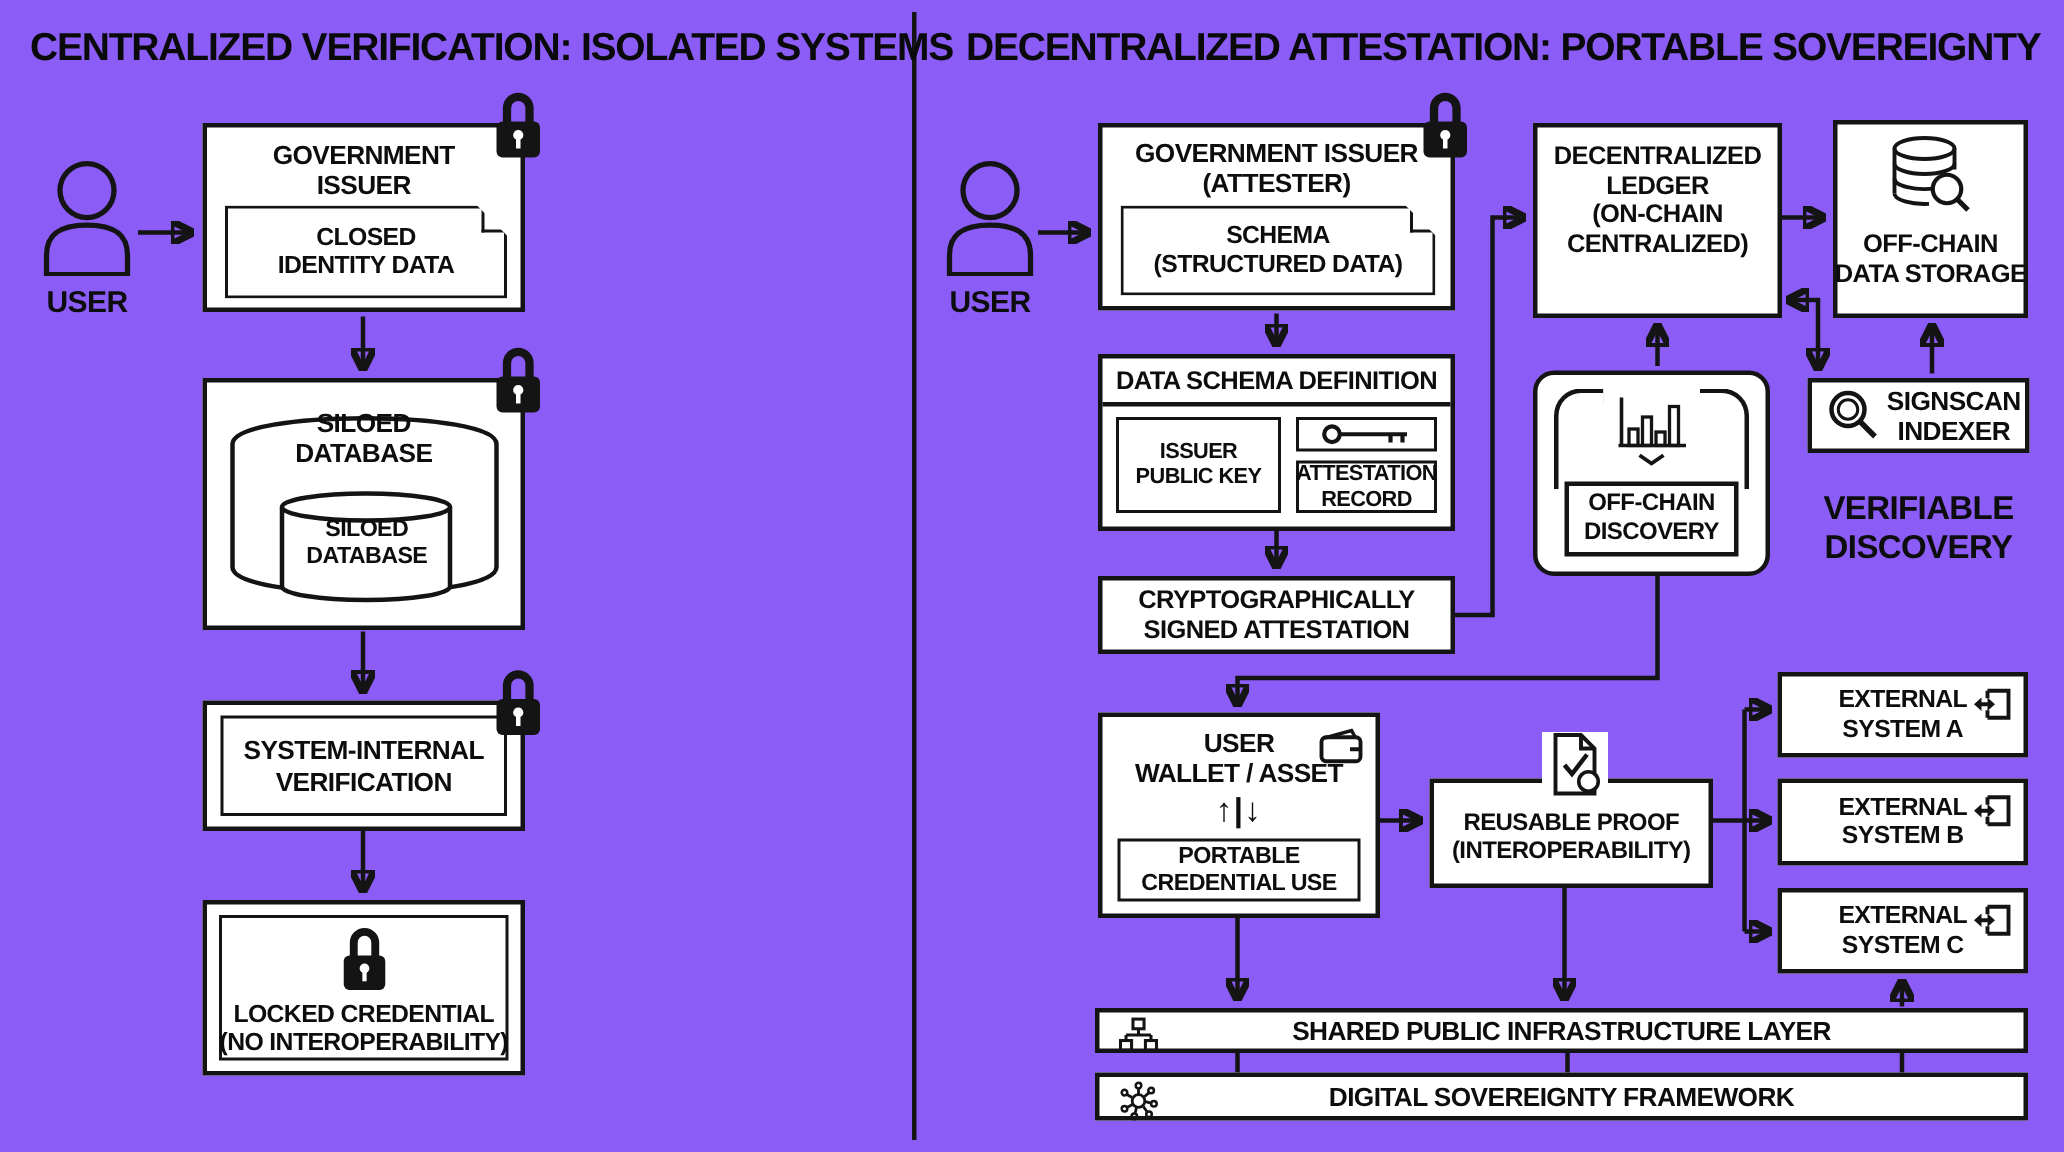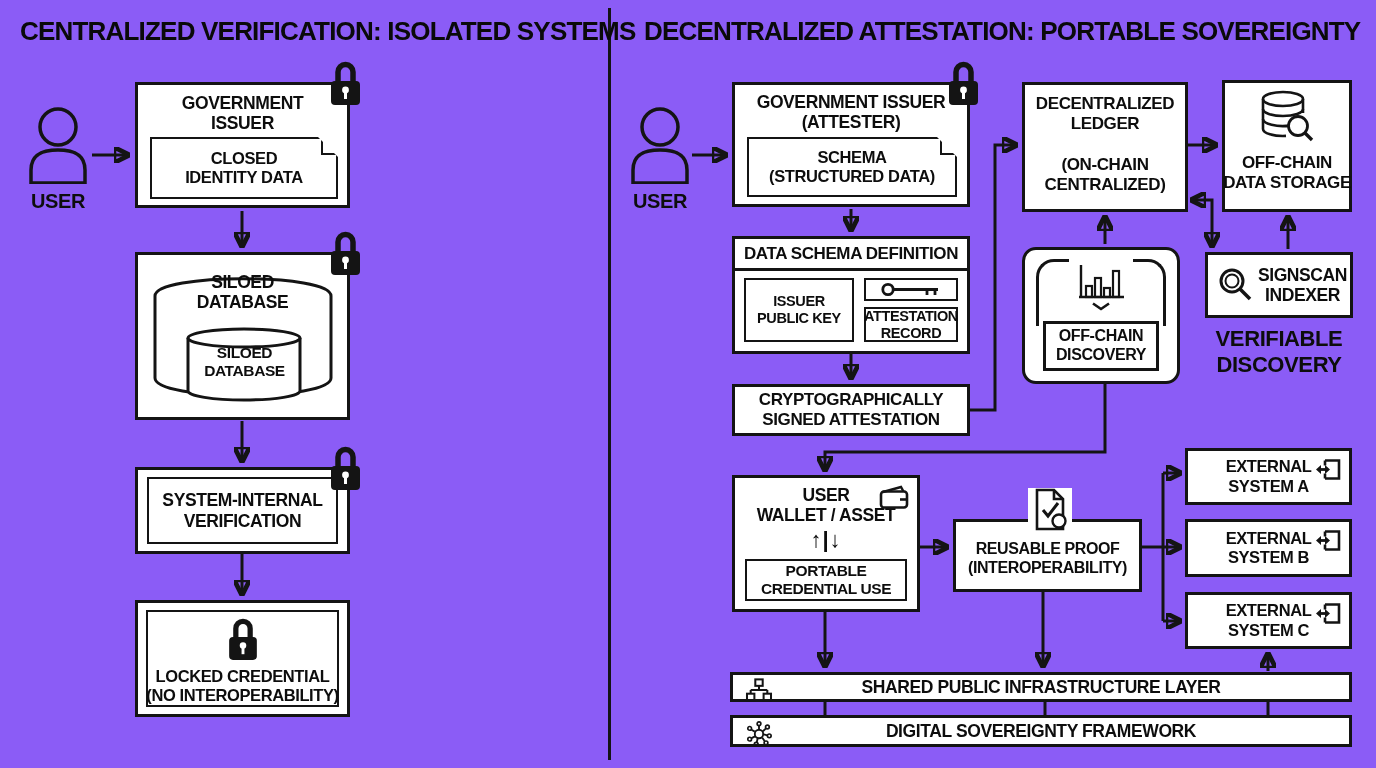--- a/index.html
+++ b/index.html
@@ -201,21 +201,21 @@
       <circle cx="18.5" cy="32" r="3.4" fill="#fff"></circle>
       <rect x="17" y="33" width="3" height="8" fill="#fff"></rect>
     </svg>
   </div>
 
   <div class="box centered-col" style="left:1022px;top:82px;width:166px;height:130px;display:flex;">
     <div class="lbl" style="margin-top:9px;font-size:17px;">
       <span>DECENTRALIZED</span>
       <span>LEDGER</span>
     </div>
-    <div class="lbl" style="margin-top:22px;font-size:17px;">
+    <div class="lbl" style="font-size:17px;">
       <span>(ON-CHAIN</span>
       <span>CENTRALIZED)</span>
     </div>
   </div>
 
   <div class="box centered-col" style="left:1222px;top:80px;width:130px;height:132px;display:flex;">
     <svg width="58" height="60" viewBox="0 0 58 60" style="margin-top:6px;">
       <ellipse cx="25" cy="10" rx="20" ry="7" fill="none" stroke="#141414" stroke-width="2.6"></ellipse>
       <path d="M5,10 V40 M45,10 V24" fill="none" stroke="#141414" stroke-width="2.6"></path>
       <path d="M5,20 A20,7 0 0 0 45,20" fill="none" stroke="#141414" stroke-width="2.6"></path>
@@ -275,21 +275,21 @@
       </svg>
     </div>
     <div class="inner-box" style="left:18px;right:18px;top:71px;bottom:10px;border-width:3px;">
       <div class="lbl" style="font-size:16px;">
         <span>OFF-CHAIN</span>
         <span>DISCOVERY</span>
       </div>
     </div>
   </div>
 
-  <div class="box" style="left:1205px;top:252px;width:148px;height:66px;display:flex;align-items:center;">
+  <div class="box" style="left:1205px;top:252px;width:148px;height:50px;display:flex;align-items:center;">
     <svg width="38" height="38" viewBox="0 0 38 38" style="margin-left:9px;flex:none;">
       <circle cx="15" cy="15" r="11" fill="none" stroke="#141414" stroke-width="3"></circle>
       <circle cx="15" cy="15" r="6.5" fill="none" stroke="#141414" stroke-width="2"></circle>
       <path d="M23,23 L33,33" stroke="#141414" stroke-width="3.6"></path>
     </svg>
     <div class="lbl" style="flex:1;font-size:17.5px;">
       <span>SIGNSCAN</span>
       <span>INDEXER</span>
     </div>
   </div>

